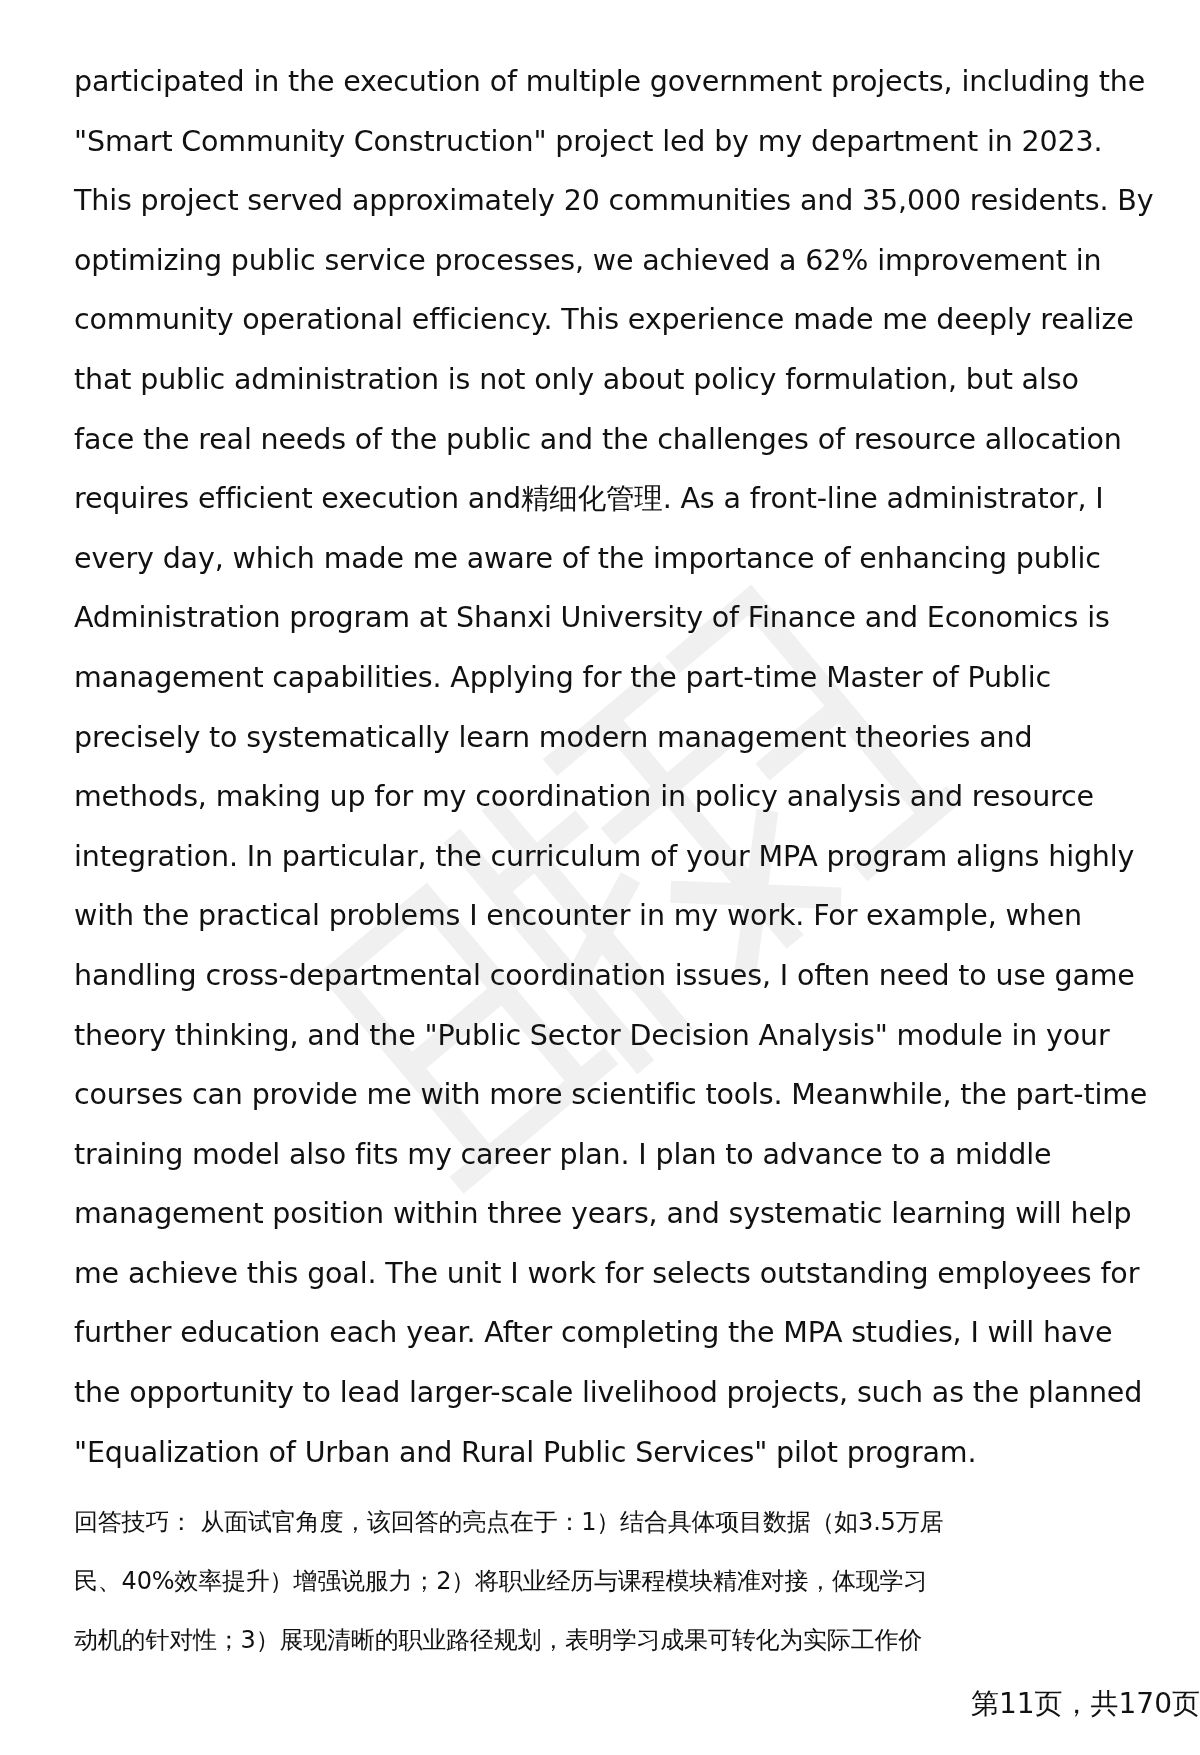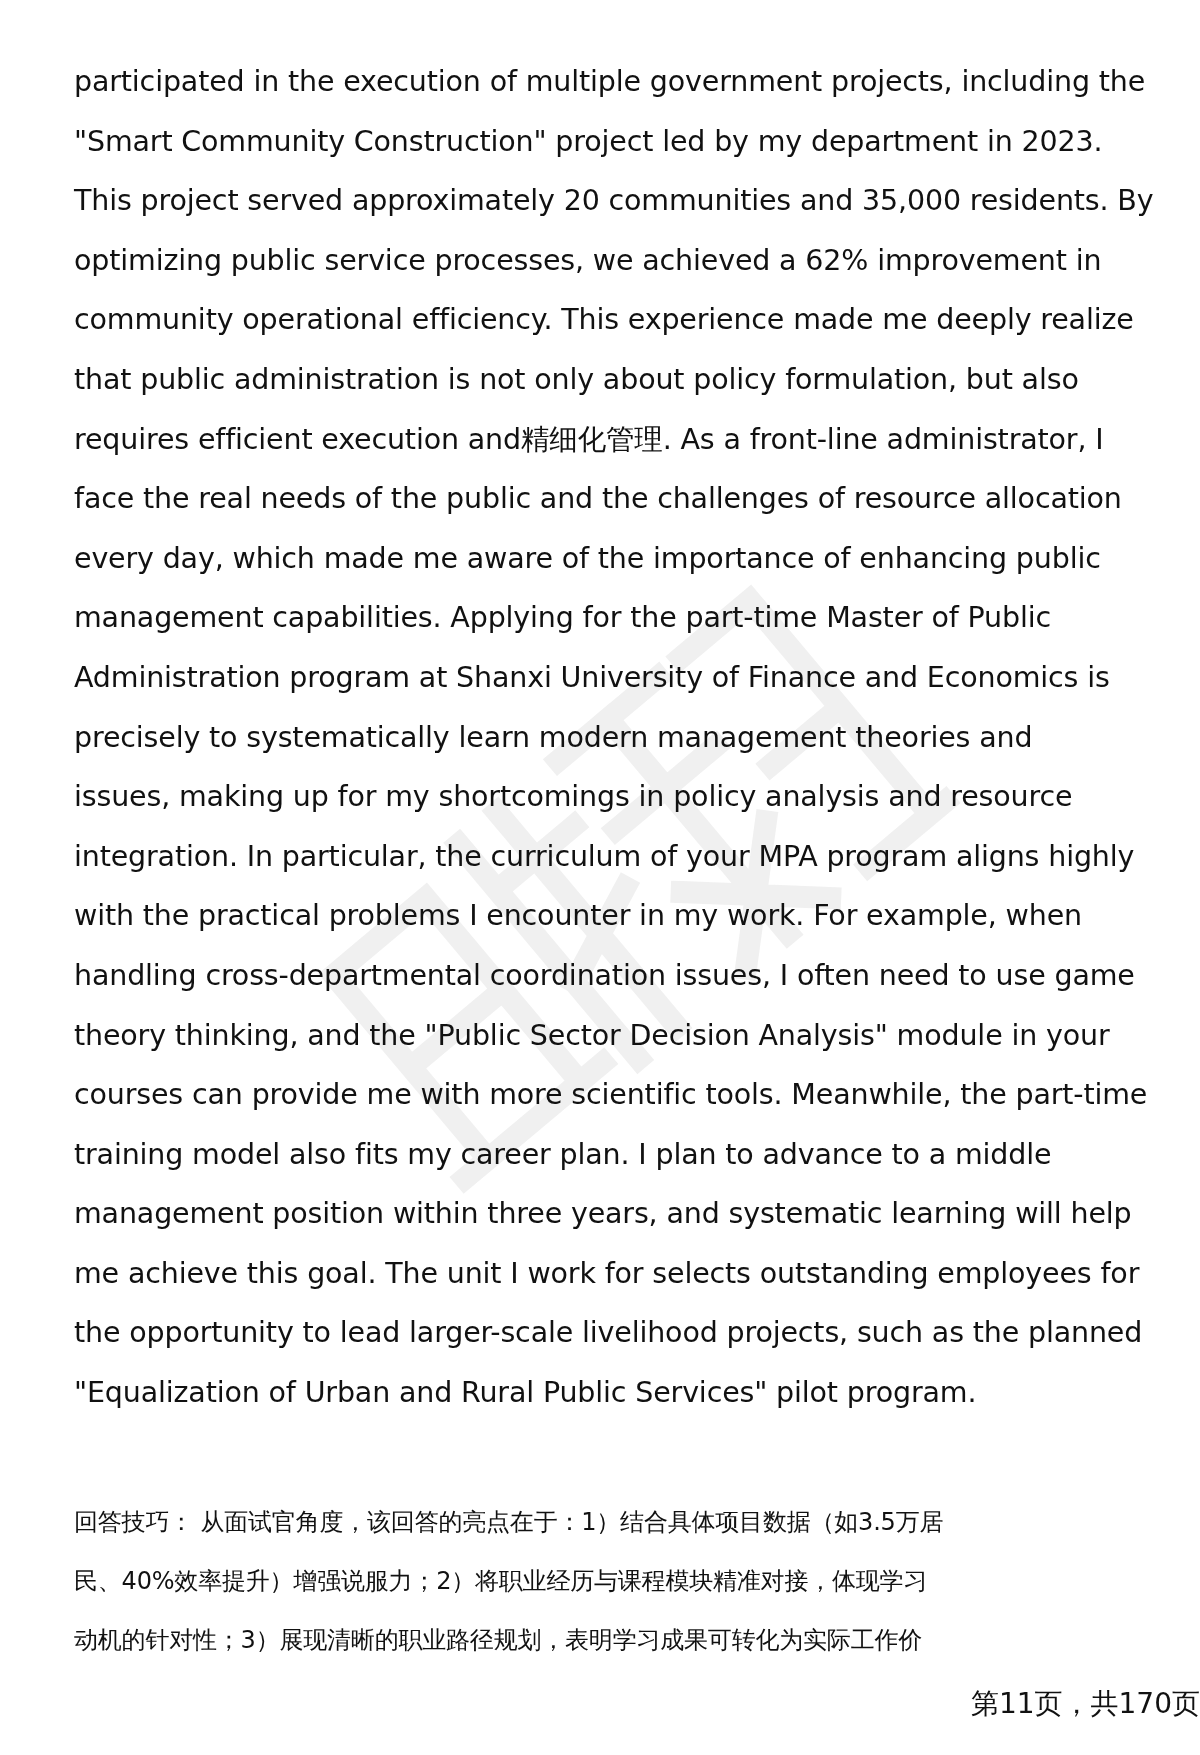--- a/index.html
+++ b/index.html
@@ -80,35 +80,36 @@
     </g>
   </svg>
 
   <div class="body-lines">
     <div class="line">participated in the execution of multiple government projects, including the</div>
     <div class="line">"Smart Community Construction" project led by my department in 2023.</div>
     <div class="line">This project served approximately 20 communities and 35,000 residents. By</div>
     <div class="line">optimizing public service processes, we achieved a 62% improvement in</div>
     <div class="line">community operational efficiency. This experience made me deeply realize</div>
     <div class="line">that public administration is not only about policy formulation, but also</div>
+    <div class="line">face the real needs of the public and the challenges of resource allocation</div>
     <div class="line">requires efficient execution and精细化管理. As a front-line administrator, I</div>
-    <div class="line">face the real needs of the public and the challenges of resource allocation</div>
     <div class="line">every day, which made me aware of the importance of enhancing public</div>
+    <div class="line">Administration program at Shanxi University of Finance and Economics is</div>
     <div class="line">management capabilities. Applying for the part-time Master of Public</div>
-    <div class="line">Administration program at Shanxi University of Finance and Economics is</div>
     <div class="line">precisely to systematically learn modern management theories and</div>
-    <div class="line">issues, making up for my shortcomings in policy analysis and resource</div>
+    <div class="line">methods, making up for my coordination in policy analysis and resource</div>
     <div class="line">integration. In particular, the curriculum of your MPA program aligns highly</div>
     <div class="line">with the practical problems I encounter in my work. For example, when</div>
     <div class="line">handling cross-departmental coordination issues, I often need to use game</div>
     <div class="line">theory thinking, and the "Public Sector Decision Analysis" module in your</div>
     <div class="line">courses can provide me with more scientific tools. Meanwhile, the part-time</div>
     <div class="line">training model also fits my career plan. I plan to advance to a middle</div>
     <div class="line">management position within three years, and systematic learning will help</div>
     <div class="line">me achieve this goal. The unit I work for selects outstanding employees for</div>
+    <div class="line">further education each year. After completing the MPA studies, I will have</div>
     <div class="line">the opportunity to lead larger-scale livelihood projects, such as the planned</div>
     <div class="line">"Equalization of Urban and Rural Public Services" pilot program.</div>
   </div>
 
   <div class="tips">
     <div class="tip-line">回答技巧： 从面试官角度，该回答的亮点在于：1）结合具体项目数据（如3.5万居</div>
     <div class="tip-line">民、40%效率提升）增强说服力；2）将职业经历与课程模块精准对接，体现学习</div>
     <div class="tip-line">动机的针对性；3）展现清晰的职业路径规划，表明学习成果可转化为实际工作价</div>
   </div>
 

